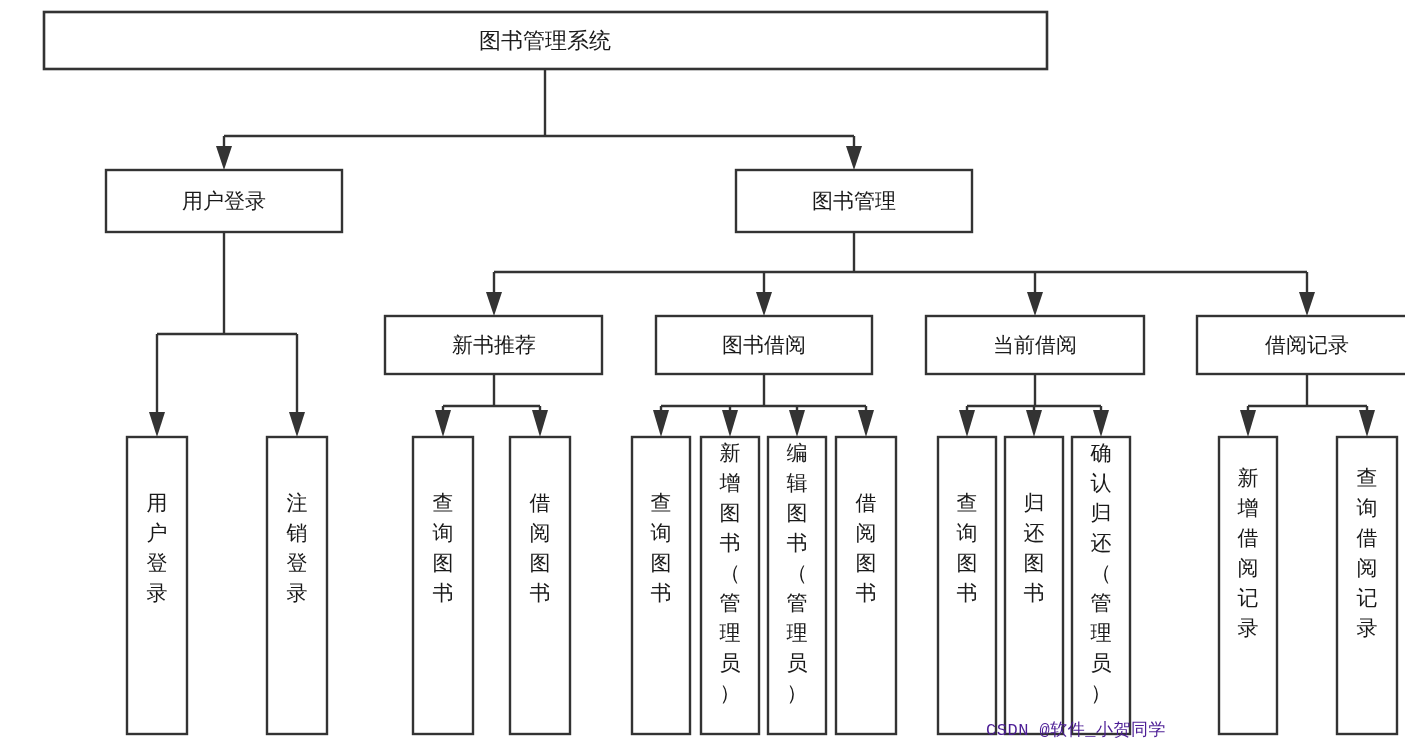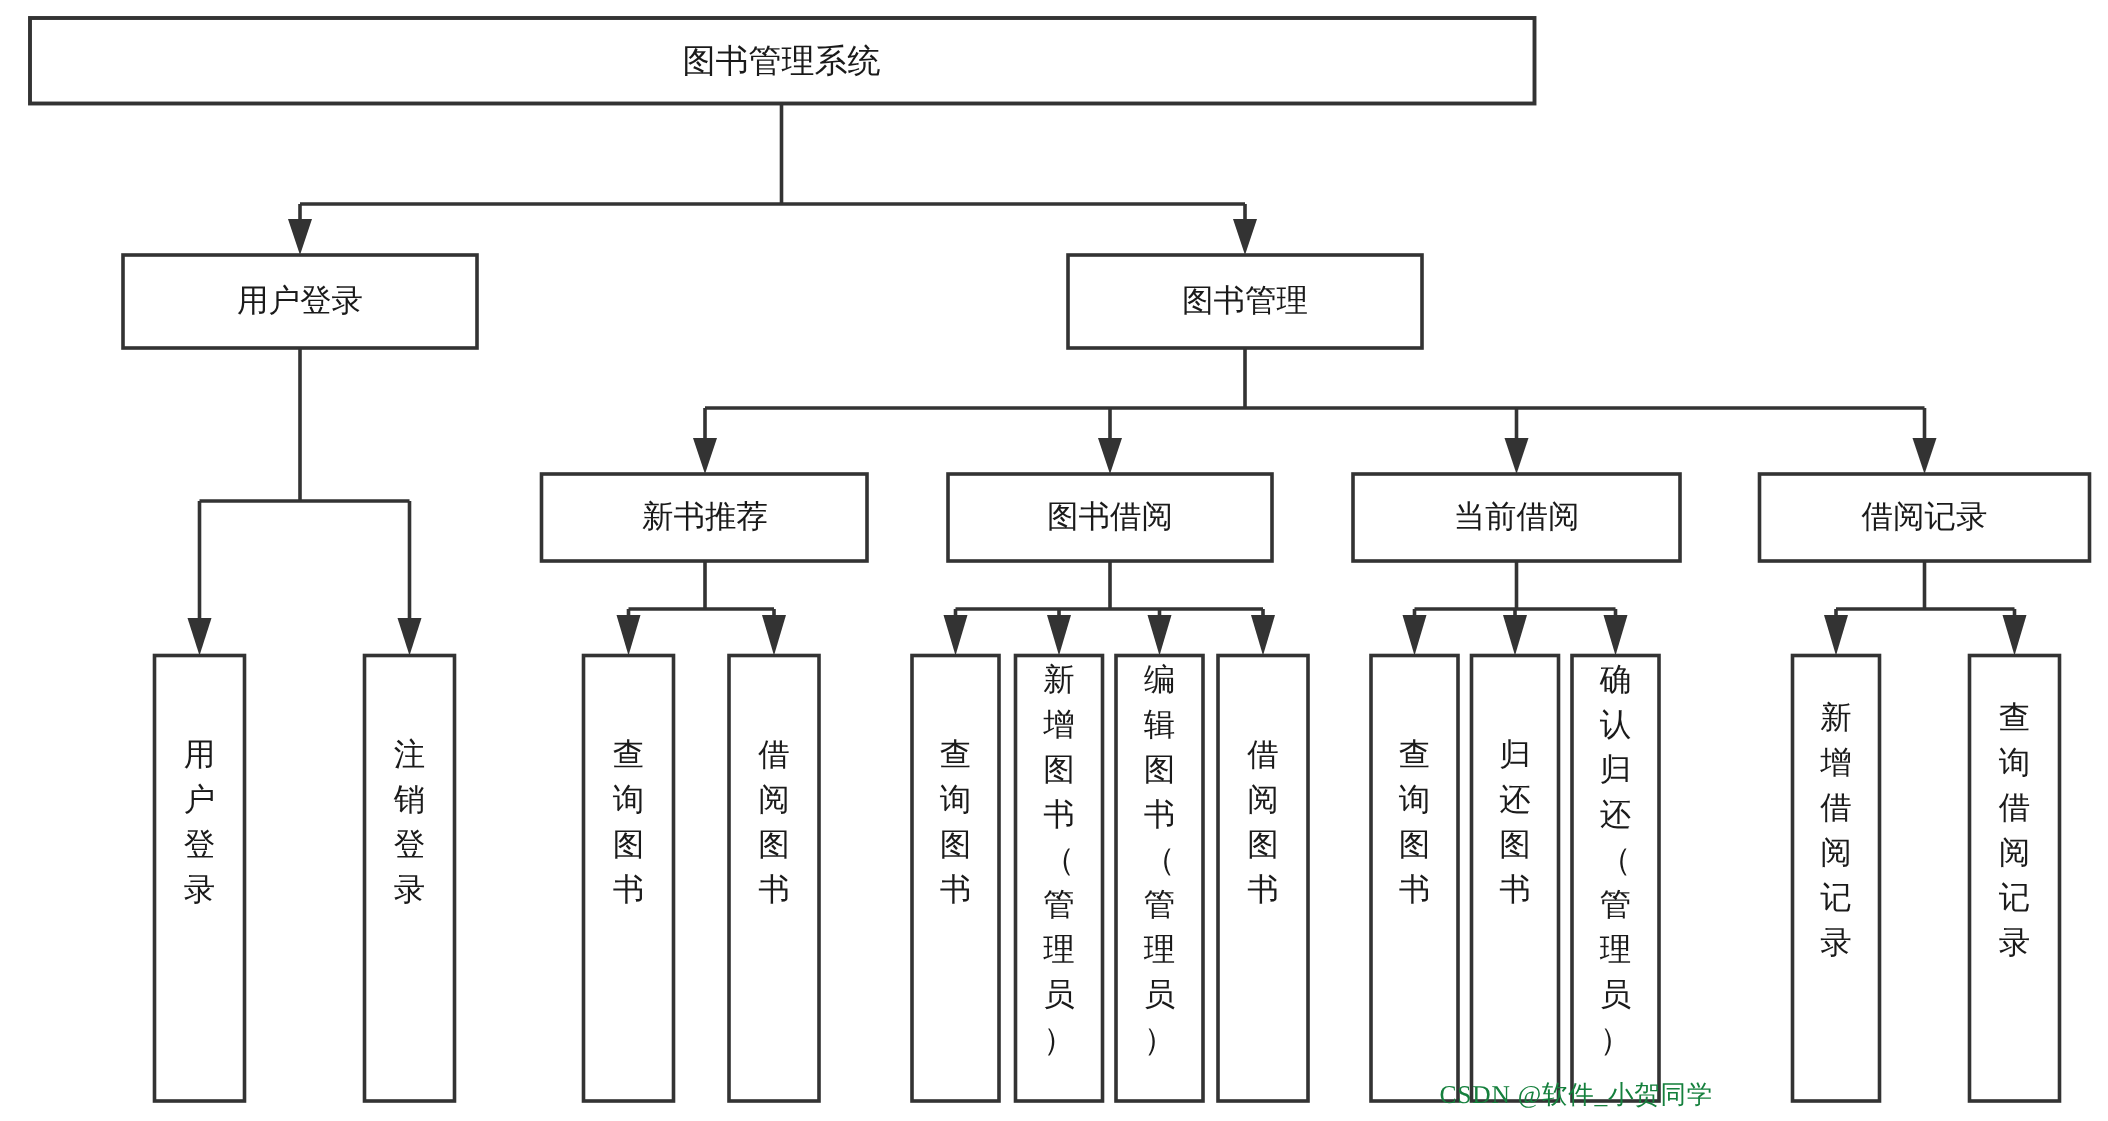--- a/index.html
+++ b/index.html
@@ -12,20 +12,21 @@
     height: 747px;
     font-family: "Liberation Sans", "DejaVu Sans", sans-serif;
     overflow: hidden;
     position: relative;
   }
   #diagram-root {
     position: absolute;
     left: 0; top: 0;
     width: 1156px;
     height: 747px;
+    padding-left: 24px;
   }
   svg.flow {
     display: block;
     width: 1405px;
     height: 747px;
   }
   .node-box {
     fill: #ffffff;
     stroke: #333333;
     stroke-width: 2.4;
@@ -58,23 +59,23 @@
   .leaf-label {
     fill: #1a1a1a;
     font-family: "Liberation Sans", "DejaVu Sans", sans-serif;
     font-size: 21px;
     text-anchor: middle;
   }
   .watermark {
     position: absolute;
     right: 14px;
     bottom: 6px;
-    font-family: Liberation Serif, serif;
+    font-family: Liberation Mono, monospace;
     font-size: 17px;
-    color: #15803d;
+    color: #4c1d95;
     letter-spacing: 0.5px;
     white-space: nowrap;
     pointer-events: none;
   }
 </style>
 </head>
 <body>
 
 <div id="diagram-root">
   <svg class="flow" viewBox="0 0 1405 747" xmlns="http://www.w3.org/2000/svg">

